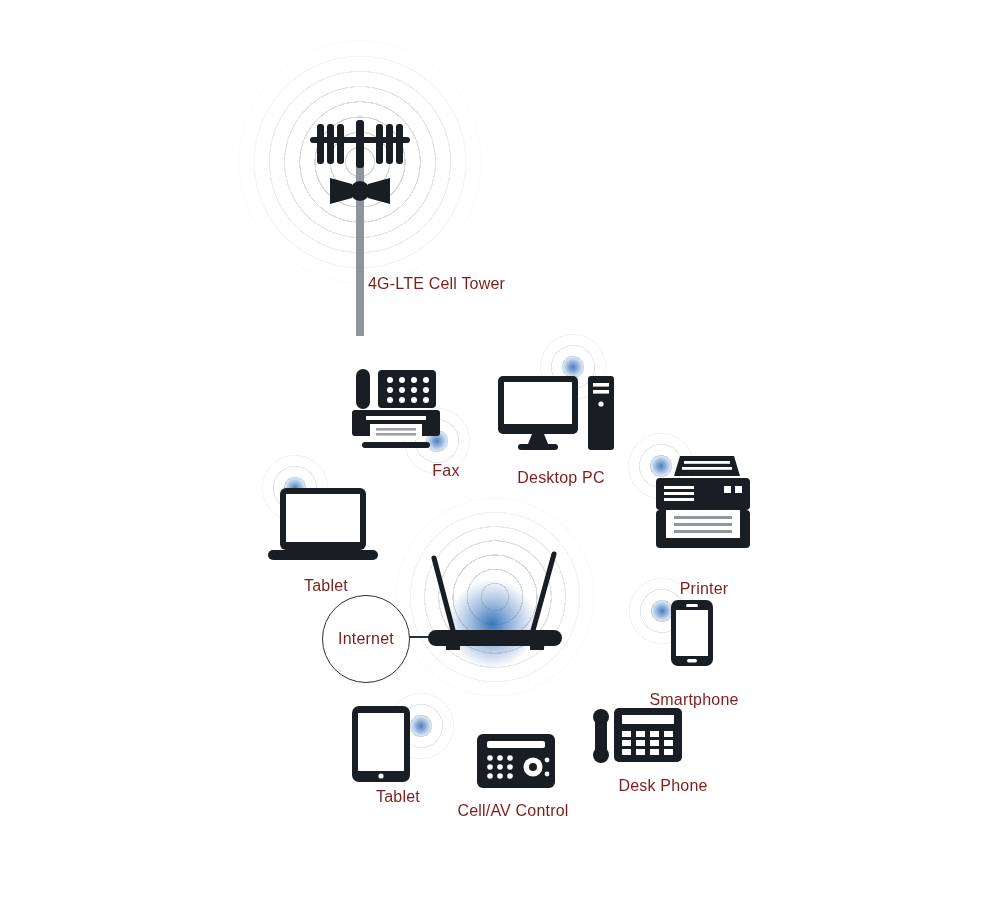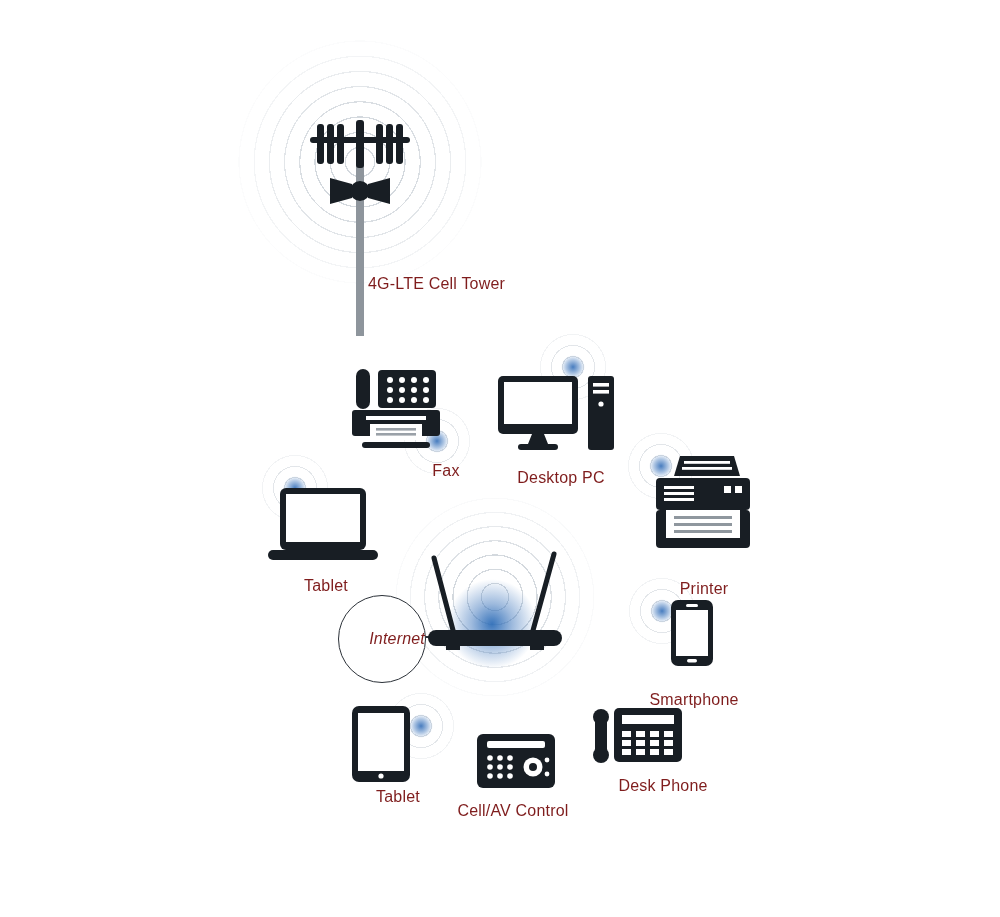--- a/index.html
+++ b/index.html
@@ -23,22 +23,22 @@
   .ripple.mini{
     background:repeating-radial-gradient(circle at center,
       rgba(130,145,160,0) 0px,rgba(130,145,160,0) 10px,
       rgba(130,145,160,.28) 10px,rgba(130,145,160,.28) 11px);}
   
   .glow-dot{position:absolute;width:24px;height:24px;border-radius:50%;
     background:radial-gradient(circle,rgba(62,118,188,.95) 0%,rgba(62,118,188,.45) 38%,rgba(62,118,188,0) 70%);}
   .glow-router{position:absolute;width:96px;height:96px;border-radius:50%;
     background:radial-gradient(circle,rgba(47,110,184,.95) 0%,rgba(62,118,188,.5) 30%,rgba(62,118,188,0) 66%);}
   
-  #internet-circle{position:absolute;left:338px;top:595px;width:86px;height:86px;border-radius:50%;
-    border:1.6px solid #2b3138;background:#ffffff;display:flex;align-items:center;justify-content:flex-end;font-style:italic;}
+  #internet-circle{position:absolute;left:322px;top:595px;width:86px;height:86px;border-radius:50%;
+    border:1.6px solid #2b3138;background:#ffffff;display:flex;align-items:center;justify-content:center;}
   #internet-circle .node-label{position:static;transform:none;}
   #internet-link{position:absolute;left:406px;top:636px;width:30px;height:2.4px;background:#2b3138;}
 </style>
 </head>
 <body>
 
 <div id="stage">
 
   <div class="ripple big-tower" style="left:235px;top:37px;width:250px;height:250px;"></div>
   <div class="ripple big-router" style="left:390px;top:492px;width:210px;height:210px;"></div>

